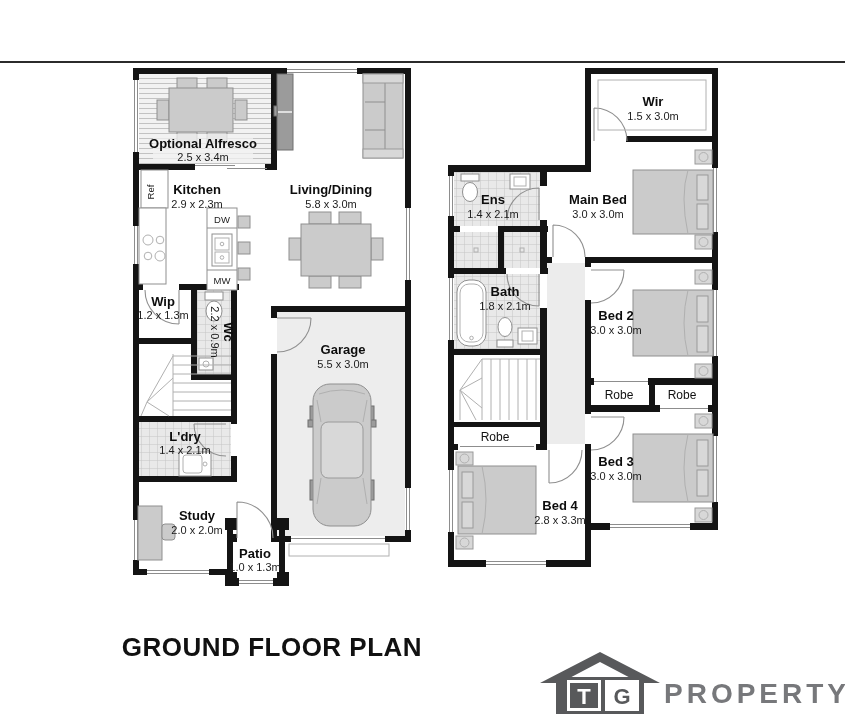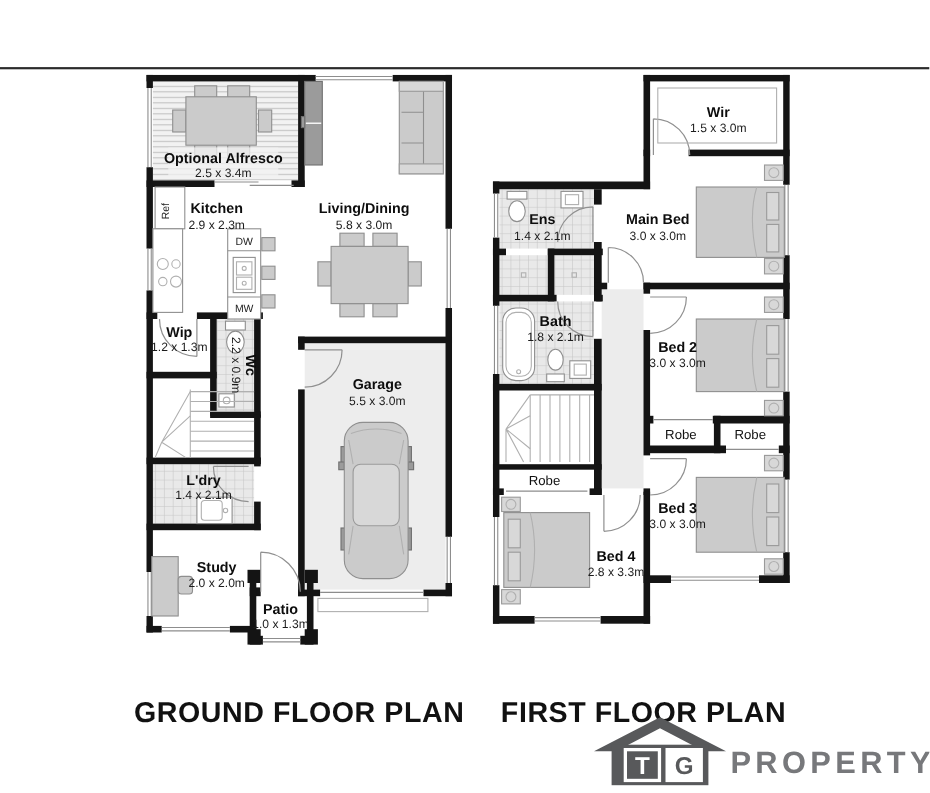--- a/index.html
+++ b/index.html
@@ -410,21 +410,20 @@
       <text class="rdims" x="168" y="412">3.0 x 3.0m</text>
       <text class="rname" x="112" y="442">Bed 4</text>
       <text class="rdims" x="112" y="456">2.8 x 3.3m</text>
       <text class="robe" x="47" y="373">Robe</text>
       <text class="robe" x="171" y="331">Robe</text>
       <text class="robe" x="234" y="331">Robe</text>
     </g>
   </svg>
 
   <div id="ground-title" class="floor-title">GROUND FLOOR PLAN</div>
-  <div id="first-title" class="floor-title">FIRST FLOOR PLAN</div>
 
   <div class="logo">
     <svg width="120" height="62" viewBox="0 0 120 62">
       <polygon points="60,0 120,31 100,31 60,10 20,31 0,31" fill="#58595b"></polygon>
       <rect x="16" y="25" width="88" height="37" fill="#58595b"></rect>
       <rect x="27" y="28" width="34" height="31" fill="#ffffff"></rect>
       <rect x="30" y="31" width="28" height="25" fill="#58595b"></rect>
       <text x="44" y="52" text-anchor="middle" font-size="22" font-weight="bold" fill="#ffffff">T</text>
       <rect x="65" y="28" width="34" height="31" fill="#ffffff"></rect>
       <text x="82" y="52" text-anchor="middle" font-size="22" font-weight="bold" fill="#58595b">G</text>

